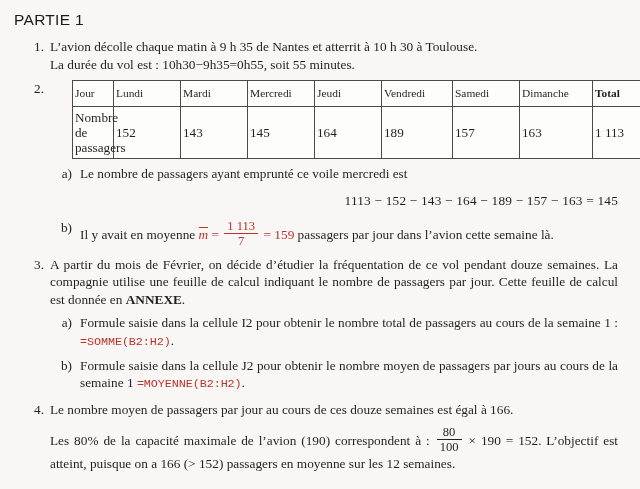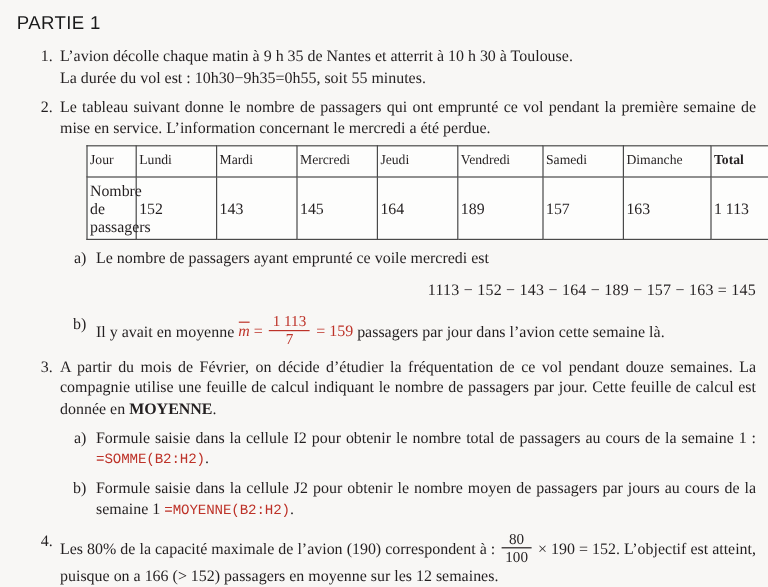--- a/index.html
+++ b/index.html
@@ -12,21 +12,21 @@
     background: #f8f7f5;
     font-family: "Liberation Serif", serif;
     color: #231f20;
     overflow: hidden;
   }
   .page {
     position: relative;
     width: 640px;
     height: 489px;
     box-sizing: border-box;
-    padding: 8px 10px 0 12px;
+    padding: 8px 22px 0 12px;
   }
 
   
   .part-title {
     font-family: "Liberation Sans", sans-serif;
     font-size: 15.5px;
     letter-spacing: .3px;
     color: #1a1a1a;
     margin: 3px 0 9px 2px;
   }
@@ -166,21 +166,20 @@
   <ol class="olist">
 
     <li class="item">
       <span class="marker">1.</span>
       <span class="line">L’avion décolle chaque matin à 9 h 35 de Nantes et atterrit à 10 h 30 à Toulouse.</span>
       <span class="line">La durée du vol est : 10h30−9h35=0h55, soit 55 minutes.</span>
     </li>
 
     <li class="item">
       <span class="marker">2.</span>
-      <span>Le tableau suivant donne le nombre de passagers qui ont emprunté ce vol pendant la première semaine de mise en service. L’information concernant le mercredi a été perdue.</span>
 
       <div class="table-wrap">
         <table class="data">
           <tbody>
               <tr class="head">
             <td class="headlabel">Jour</td>
             <td class="col-day">Lundi</td>
             <td class="col-day">Mardi</td>
             <td class="col-day">Mercredi</td>
             <td class="col-day">Jeudi</td>
@@ -223,35 +222,36 @@
             <span>=</span>
             <span>159</span>
           </span>
           <span>passagers par jour dans l’avion cette semaine là.</span>
         </li>
       </ol>
     </li>
 
     <li class="item">
       <span class="marker">3.</span>
-      <span>A partir du mois de Février, on décide d’étudier la fréquentation de ce vol pendant douze semaines. La compagnie utilise une feuille de calcul indiquant le nombre de passagers par jour. Cette feuille de calcul est donnée en </span><span class="bold">MOYENNE</span><span>.</span>
+      <span>A partir du mois de Février, on décide d’étudier la fréquentation de ce vol pendant douze semaines. La compagnie utilise une feuille de calcul indiquant le nombre de passagers par jour. Cette feuille de calcul est donnée en </span><span class="bold">ANNEXE</span><span>.</span>
 
       <ol class="sublist">
         <li class="subitem">
           <span class="marker">a)</span>
           <span>Formule saisie dans la cellule I2 pour obtenir le nombre total de passagers au cours de la semaine 1 : </span><span class="mono red">=SOMME(B2:H2)</span><span>.</span>
         </li>
         <li class="subitem">
           <span class="marker">b)</span>
           <span>Formule saisie dans la cellule J2 pour obtenir le nombre moyen de passagers par jours au cours de la semaine 1 </span><span class="mono red">=MOYENNE(B2:H2)</span><span>.</span>
         </li>
       </ol>
     </li>
 
     <li class="item">
       <span class="marker">4.</span>
+      <span class="line">Le nombre moyen de passagers par jour au cours de ces douze semaines est égal à 166.</span>
       <div style="margin-top:7px;">
         <span>Les 80% de la capacité maximale de l’avion (190) correspondent à : </span><span class="frac"><span class="num">80</span><span class="den">100</span></span><span> × 190 = 152. L’objectif est atteint, puisque on a 166 (&gt; 152) passagers en moyenne sur les 12 semaines.</span>
       </div>
     </li>
 
   </ol>
 </div>
 
 </body></html>

